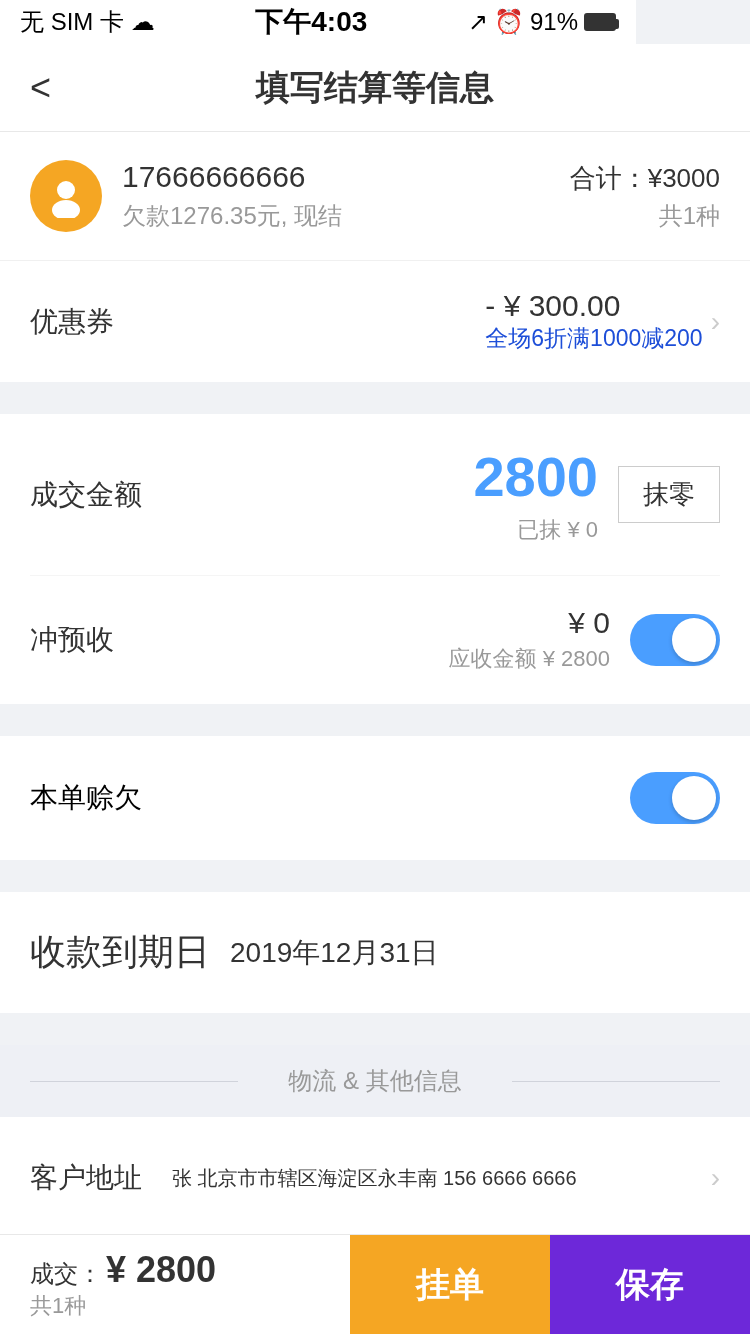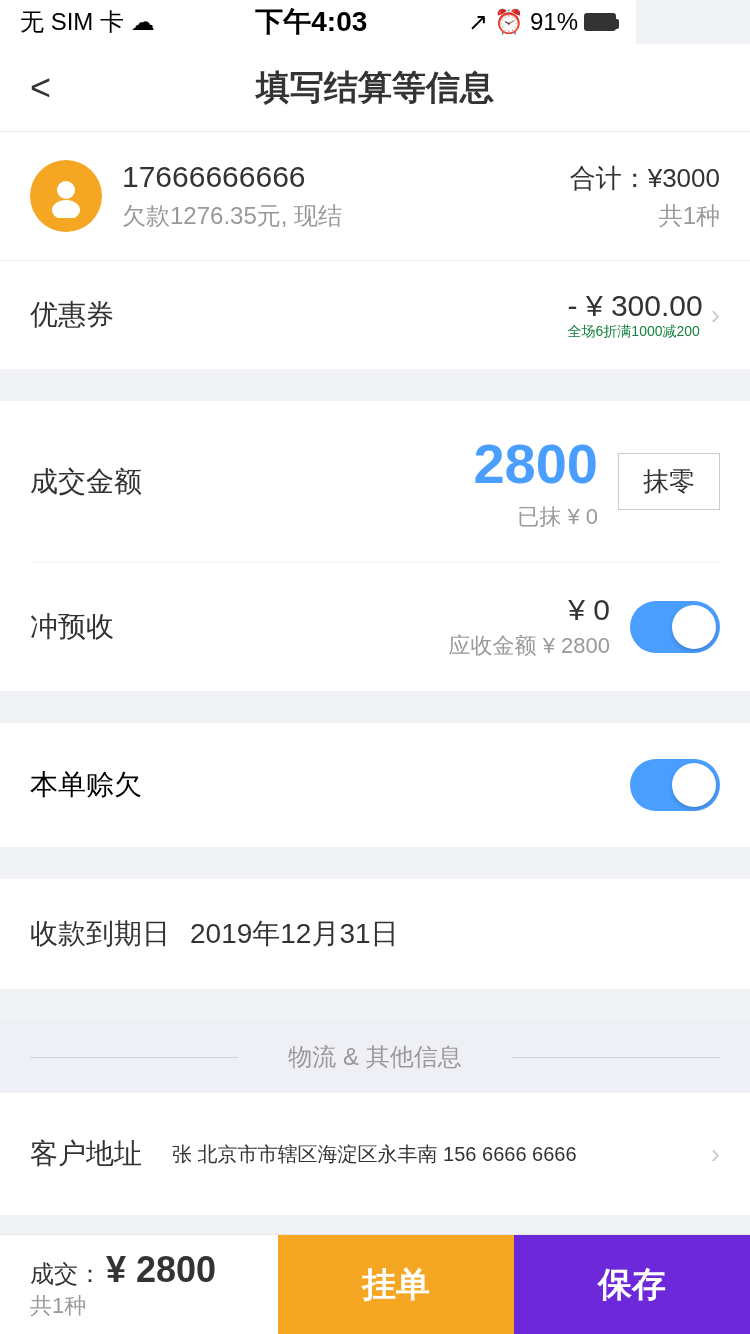--- a/index.html
+++ b/index.html
@@ -88,21 +88,21 @@
       display: flex;
       align-items: center;
       justify-content: space-between;
       padding: 28px 30px;
       background: #fff;
       border-top: 1px solid #f0f0f0;
     }
     .coupon-label { font-size: 28px; color: #333; }
     .coupon-right { display: flex; align-items: center; gap: 8px; }
     .coupon-discount { font-size: 30px; color: #333; }
-    .coupon-desc { font-size: 14px; color: #15803d; }
+    .coupon-desc { font-size: 23px; color: #1d4ed8; }
     .chevron { color: #ccc; font-size: 28px; }
 
     
     .separator { height: 16px; background: #f0f2f5; }
 
     
     .deal-section {
       background: #fff;
       padding: 0 30px;
     }
@@ -172,21 +172,21 @@
     .due-section {
       background: #fff;
       padding: 0 30px;
     }
     .due-row {
       display: flex;
       align-items: center;
       padding: 36px 0;
       gap: 20px;
     }
-    .due-label { font-size: 28px; color: #333; }
+    .due-label { font-size: 36px; color: #333; }
     .due-date { font-size: 28px; color: #333; }
 
     
     .logistics-sep {
       background: #eef0f5;
       padding: 20px 0;
       display: flex;
       align-items: center;
       justify-content: center;
       gap: 20px;
@@ -227,21 +227,21 @@
       display: flex;
       flex-direction: column;
       padding: 0 30px;
       flex: 1;
     }
     .footer-deal { font-size: 24px; color: #333; }
     .footer-amount { font-size: 36px; font-weight: 600; color: #333; }
     .footer-count { font-size: 22px; color: #999; }
     .footer-btn {
       height: 100px;
-      width: 236px;
+      width: 200px;
       display: flex;
       align-items: center;
       justify-content: center;
       font-size: 34px;
       font-weight: 600;
       cursor: pointer;
     }
     .btn-pending { background: #f5a623; color: #fff; }
     .btn-save { background: #6d28d9; color: #fff; }
   </style>

